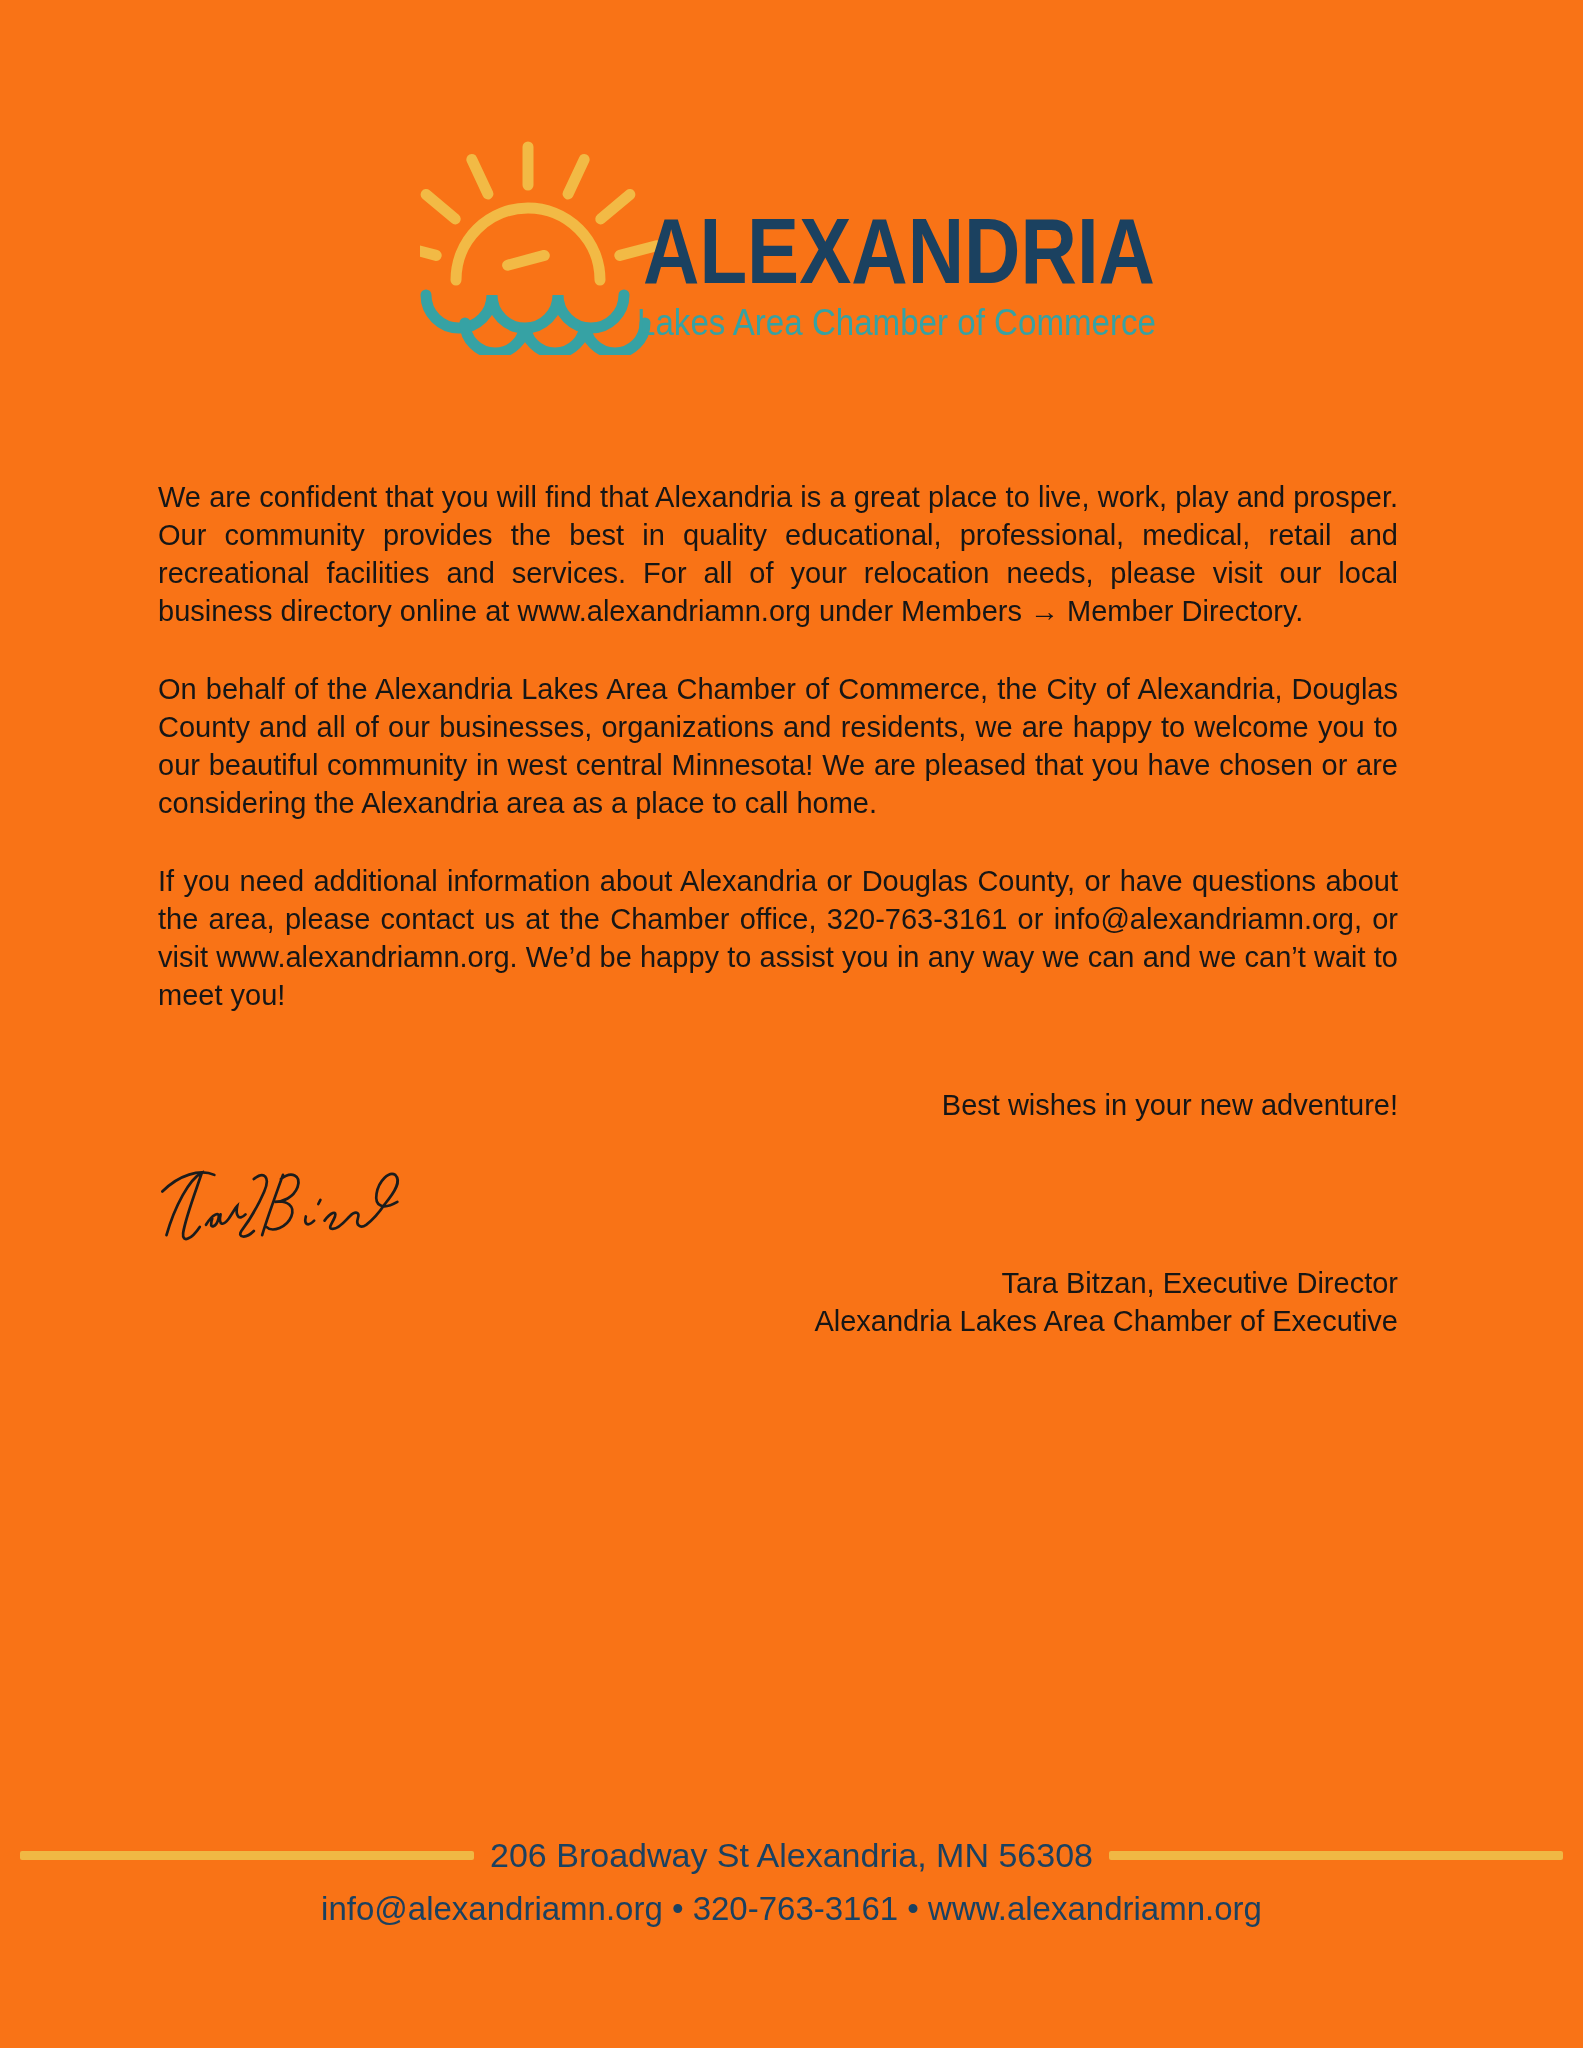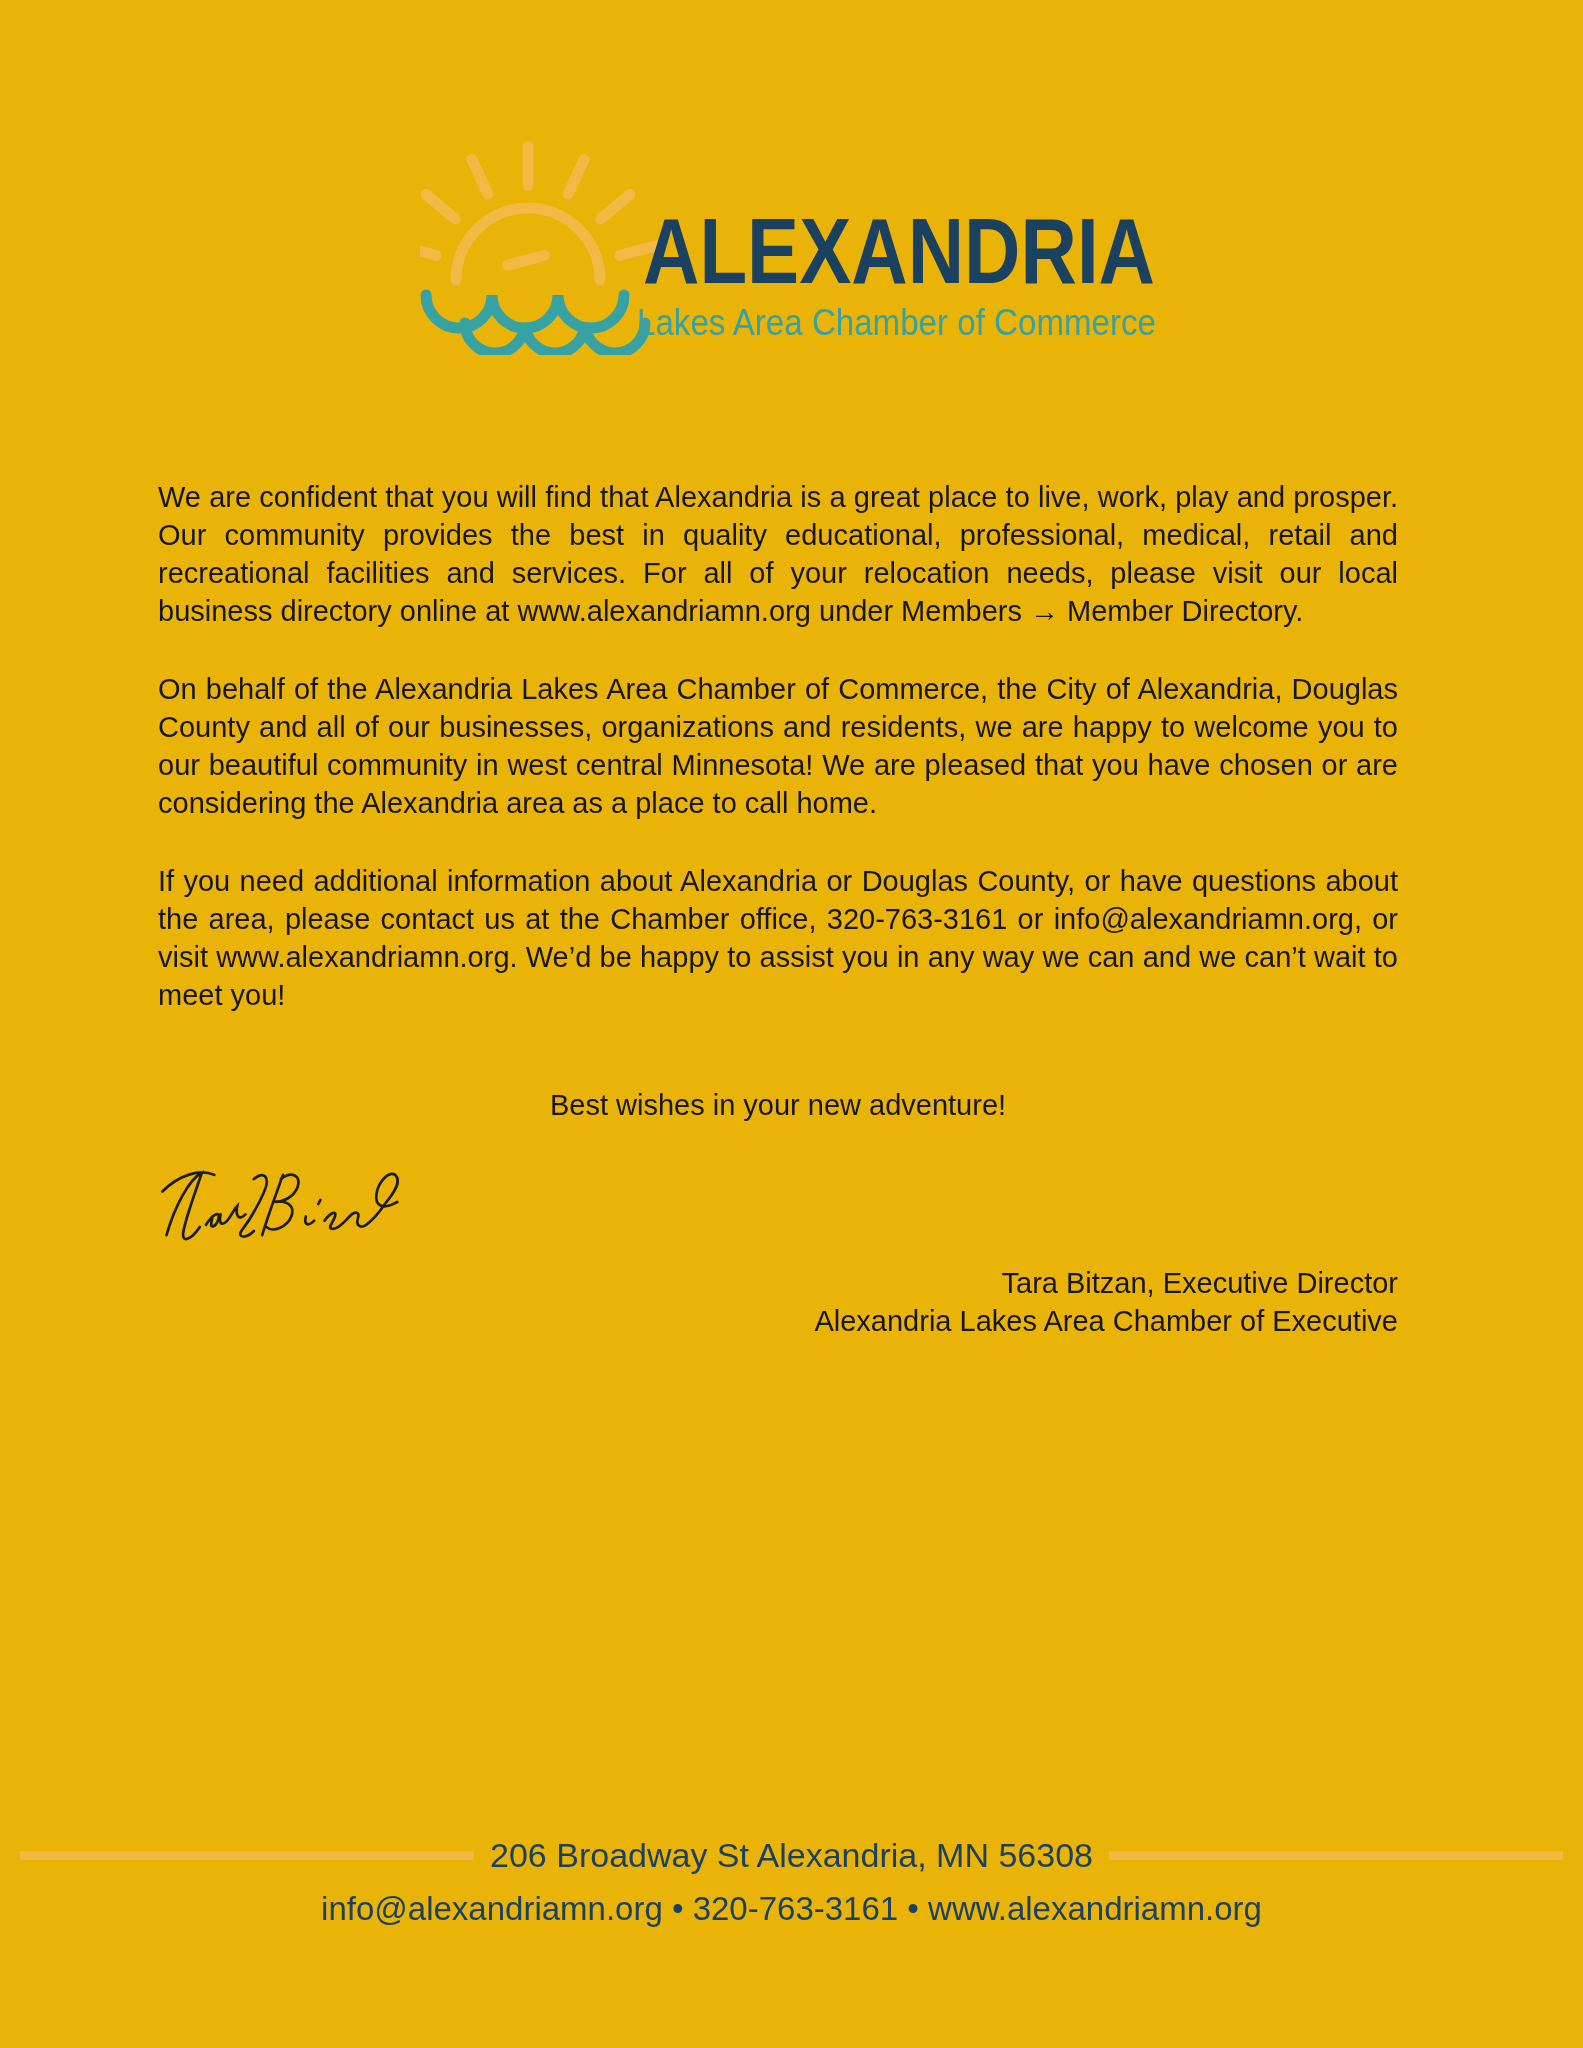--- a/index.html
+++ b/index.html
@@ -6,21 +6,21 @@
     margin: 0;
     padding: 0;
     background: #e8e8e8;
     font-family: "Liberation Sans", sans-serif;
   }
   .page {
     position: relative;
     width: 1583px;
     height: 2048px;
     margin: 0 auto;
-    background: #eab308;
+    background: #f97316;
     overflow: hidden;
     color: #161616;
   }
 
   
   .logo-block {
     position: absolute;
     top: 95px;
     left: 420px;
     width: 780px;
@@ -43,21 +43,21 @@
     text-align: left;
   }
   .para {
     margin: 0 0 40px 0;
     text-align: justify;
     text-justify: inter-word;
   }
   .para:last-of-type { margin-bottom: 0; }
   .closing {
     margin: 72px 0 0 0;
-    text-align: center;
+    text-align: right;
   }
   .signature-wrap {
     margin: 28px 0 8px -4px;
     width: 260px;
     height: 104px;
   }
   .signoff { margin: 0; text-align: right; }
 
   
   .footer {

